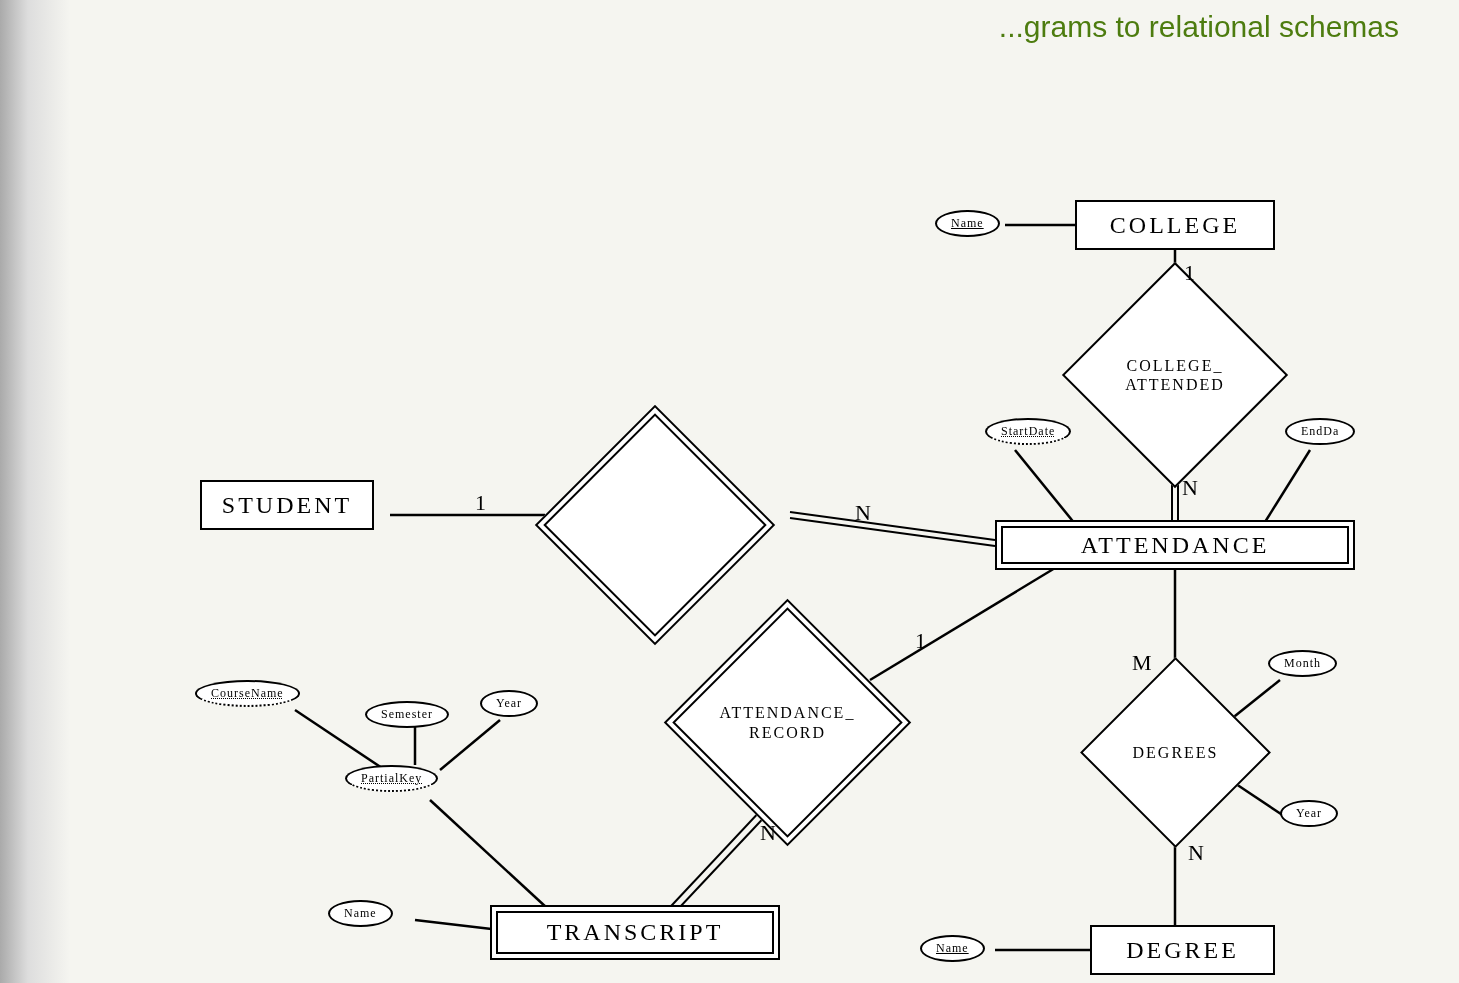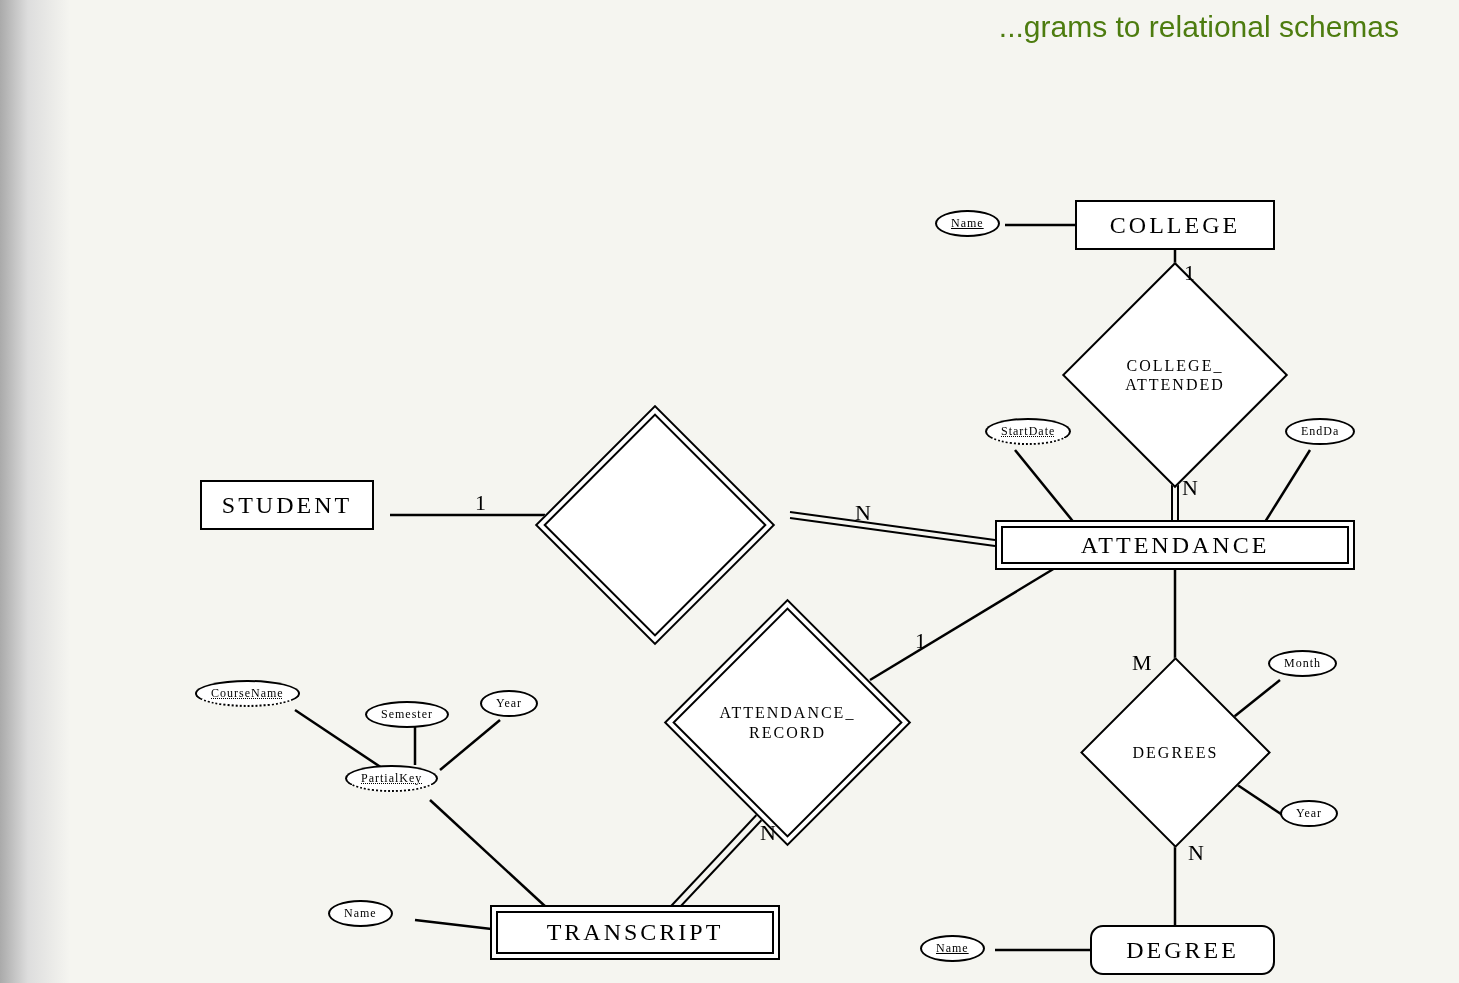--- a/index.html
+++ b/index.html
@@ -149,21 +149,21 @@
 </div>
 
 <div class="entity weak" style="left:995px; top:520px; width:360px; height:50px;">
   <span>ATTENDANCE</span>
 </div>
 
 <div class="entity weak" style="left:490px; top:905px; width:290px; height:55px;">
   <span>TRANSCRIPT</span>
 </div>
 
-<div class="entity" style="left:1090px; top:925px; width:185px; height:50px;border-radius:13px;">
+<div class="entity" style="left:1090px; top:925px; width:185px; height:50px;">
   <span>DEGREE</span>
 </div>
 
 <div class="diamond weak" style="left:570px; top:440px; width:170px; height:170px;">
   <div class="shape"></div>
 </div>
 
 <div class="diamond" style="left:1095px; top:295px; width:160px; height:160px;">
   <div class="shape"></div>
   <div class="label">COLLEGE_<br>ATTENDED</div>

